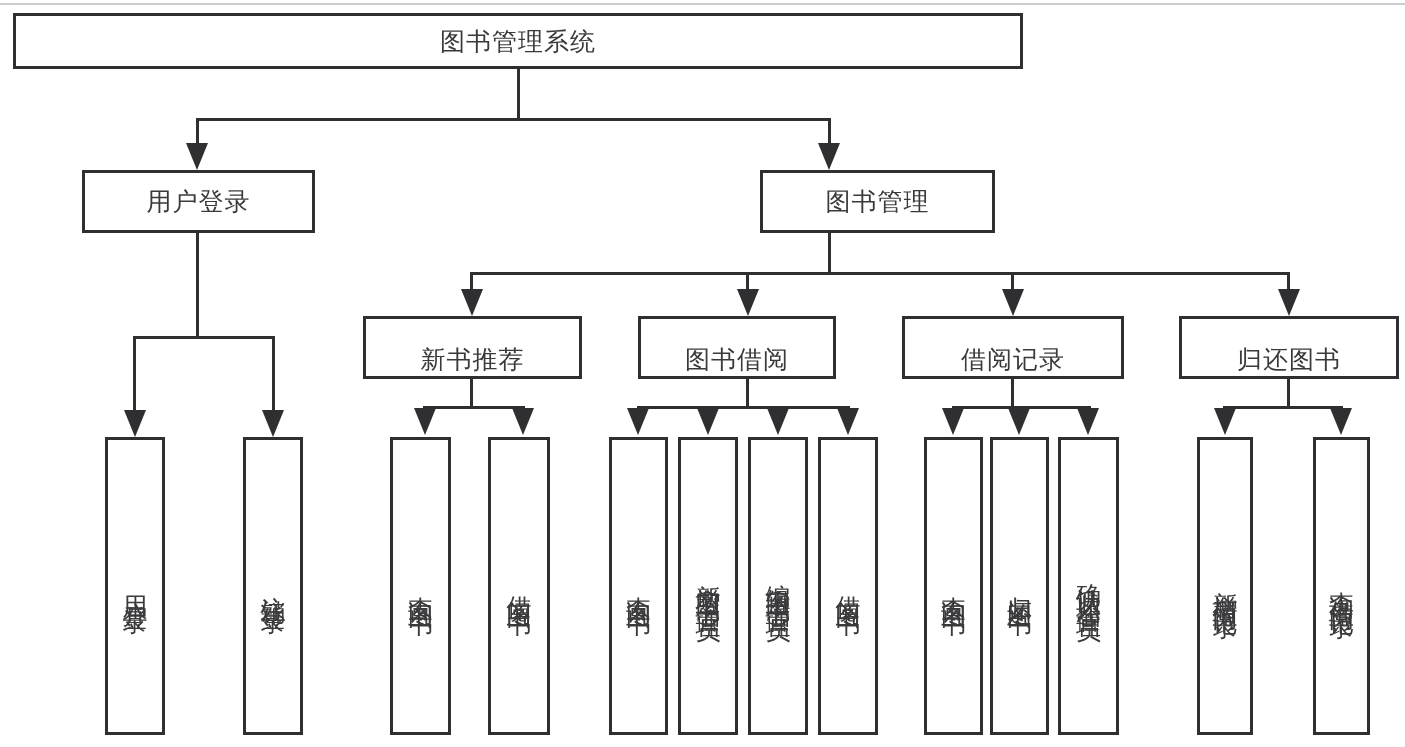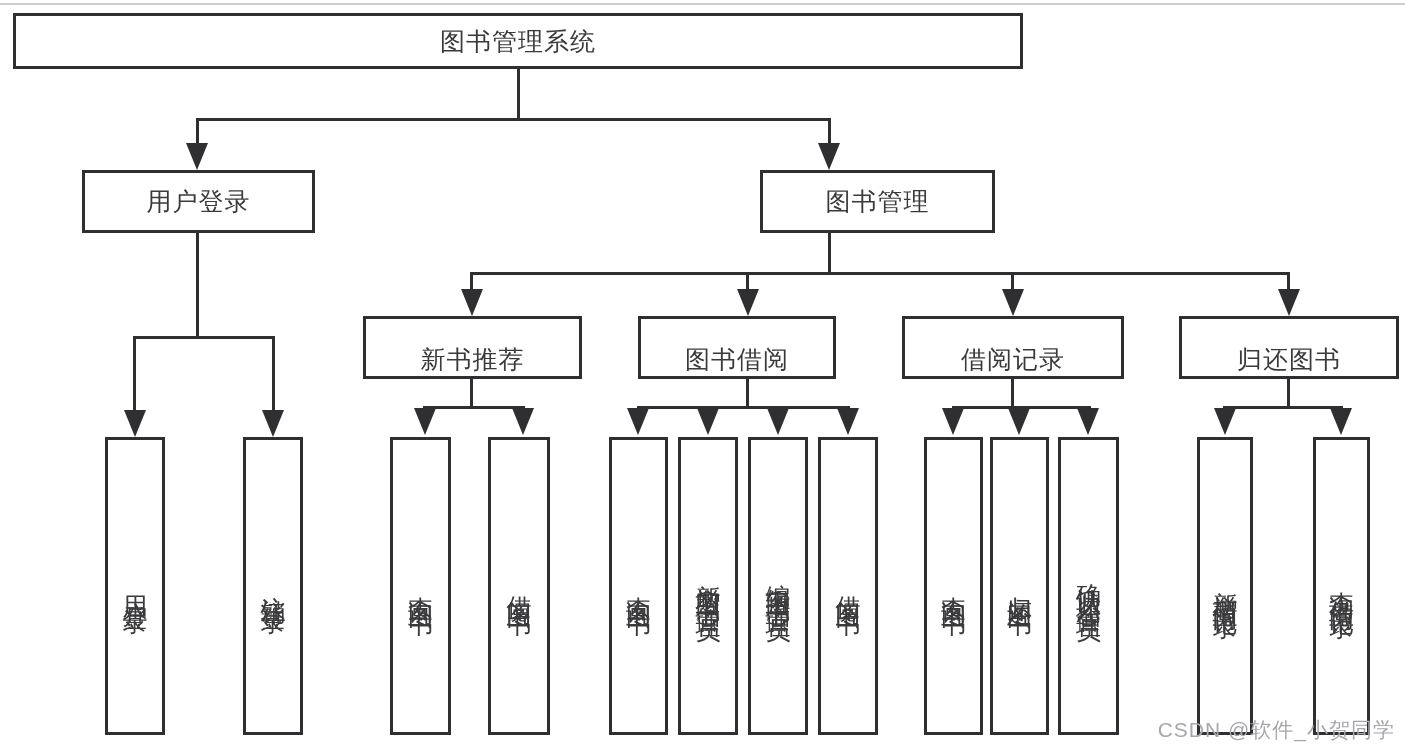--- a/index.html
+++ b/index.html
@@ -153,15 +153,14 @@
     <span class="vtext">确认归还（管理员）</span>
   </div>
 
   <div class="box leaf" style="left:1197px;width:56px;">
     <span class="vtext">新增借阅记录</span>
   </div>
   <div class="box leaf" style="left:1313px;width:57px;">
     <span class="vtext">查询借阅记录</span>
   </div>
 
-  <div class="watermark">CSDN @软件_小贺同学</div>
 
 </div>
 
 </body></html>

